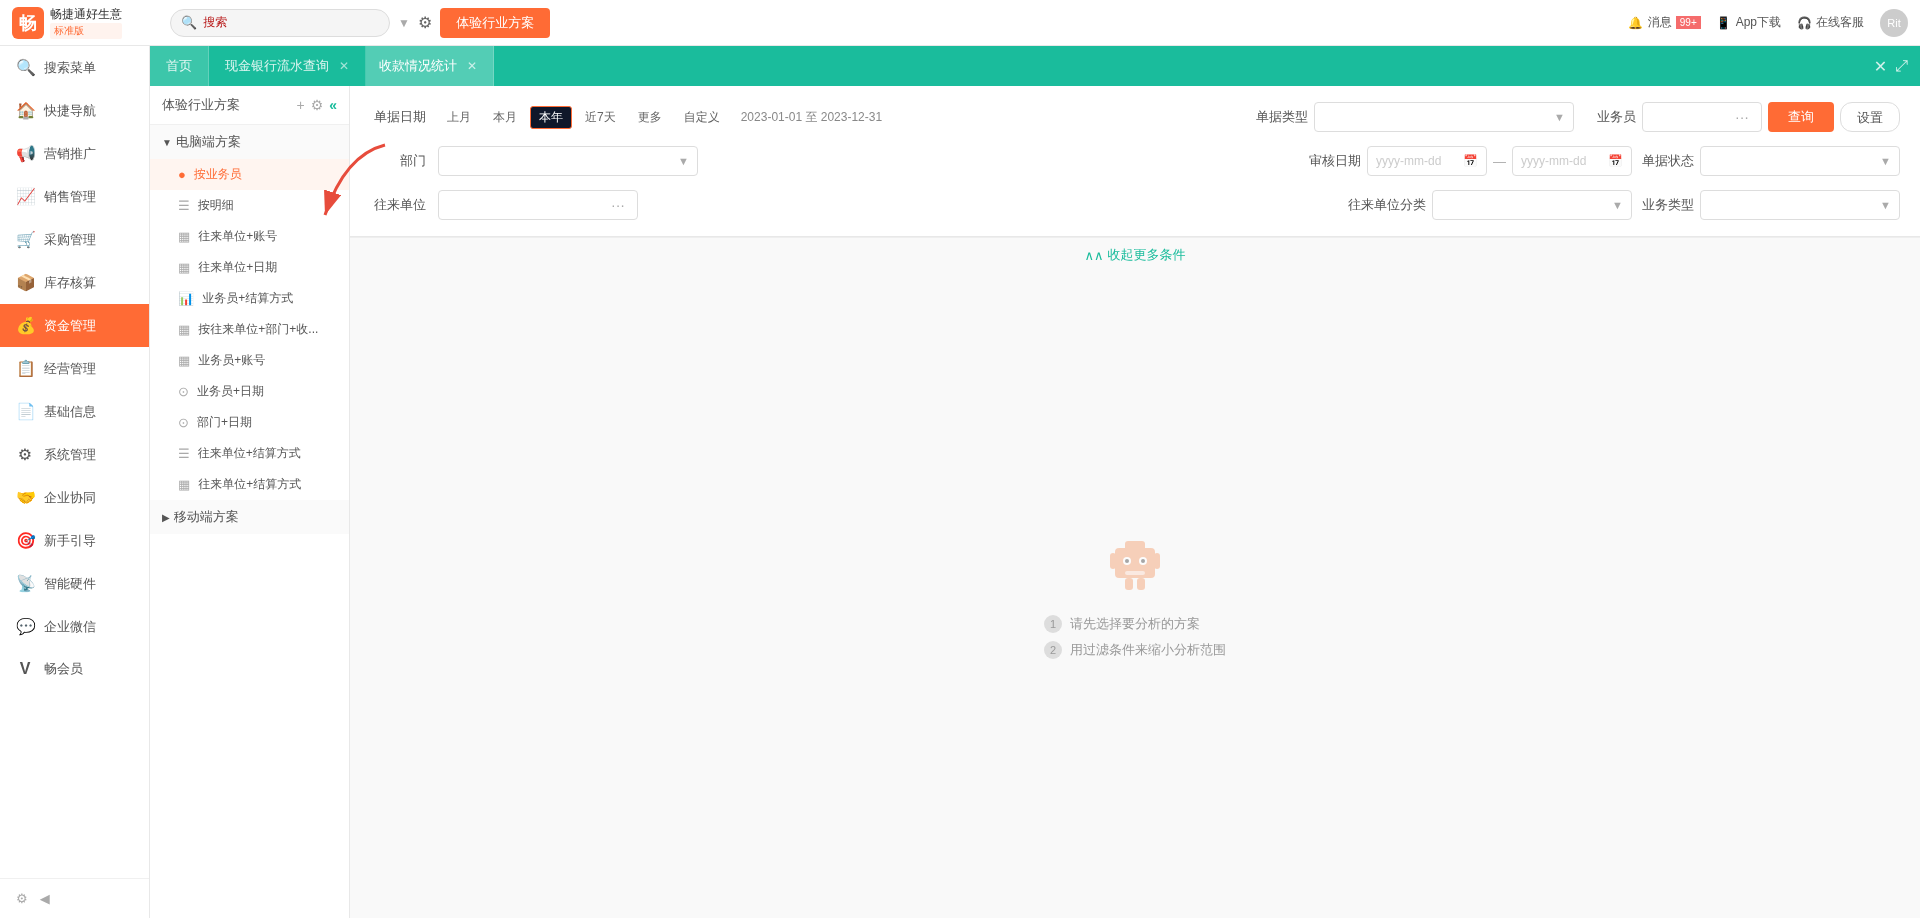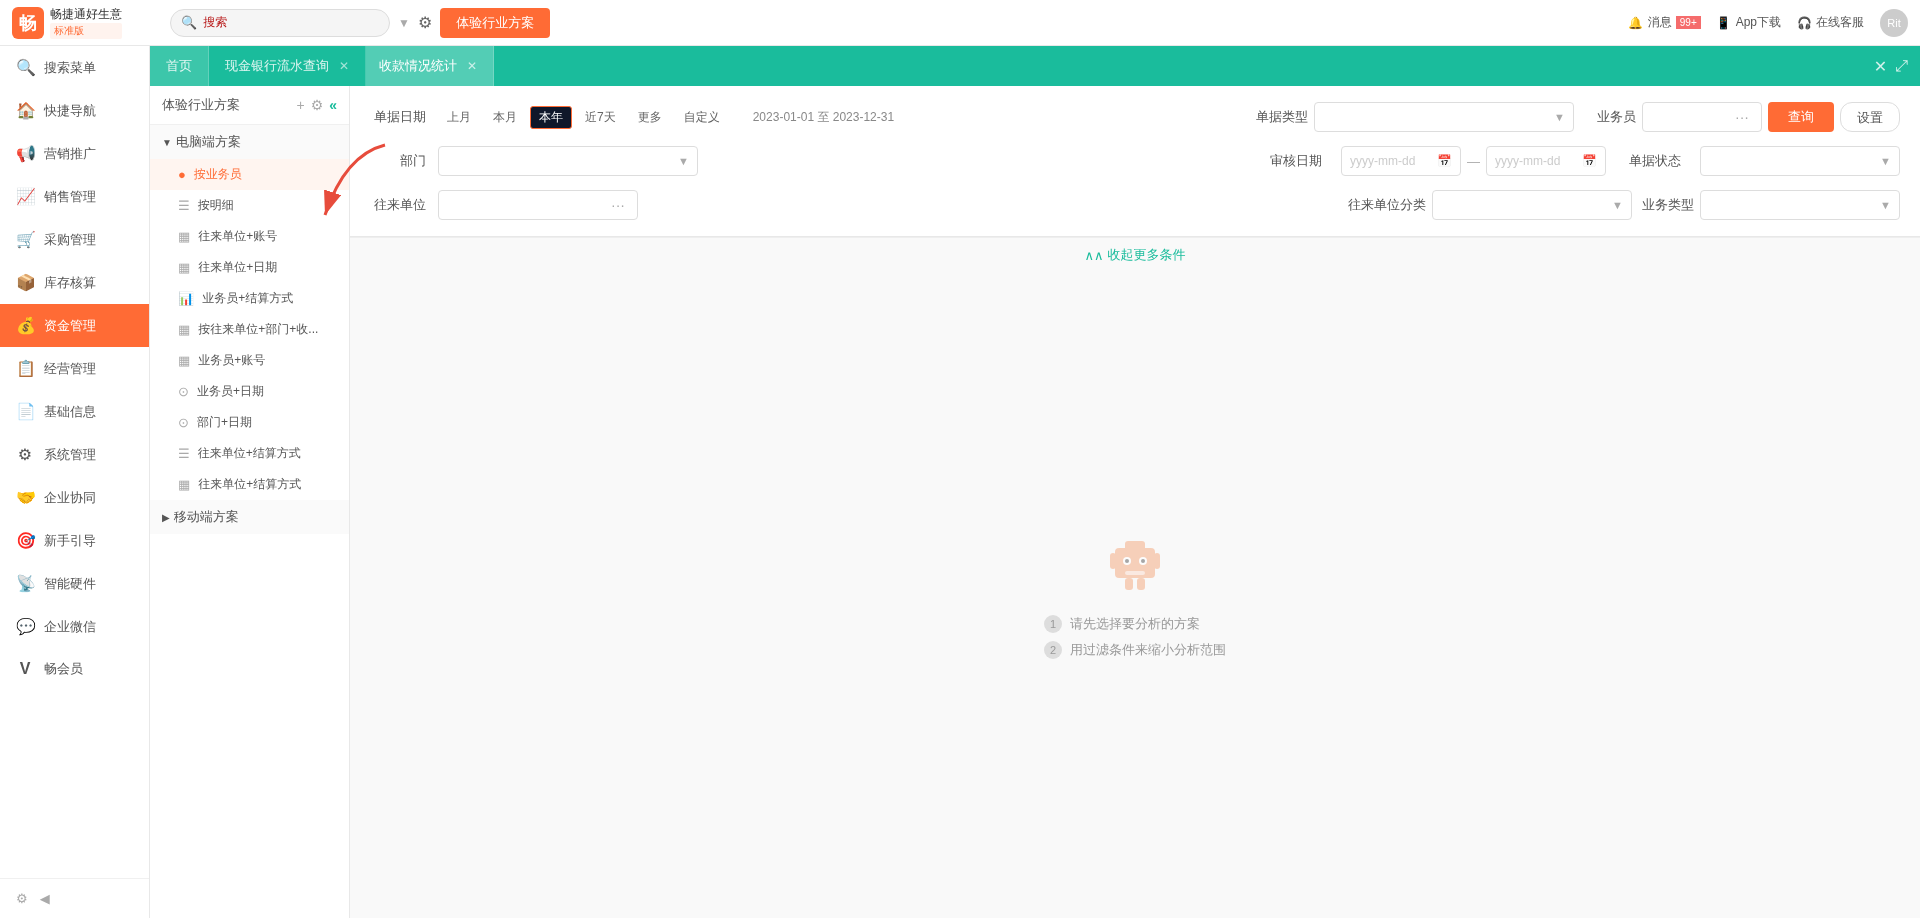--- a/index.html
+++ b/index.html
@@ -128,21 +128,21 @@
       display: flex; align-items: center; gap: 12px; margin-bottom: 14px;
     }
     .filter-row:last-child { margin-bottom: 0; }
     .filter-label { color: #555; font-size: 13px; min-width: 56px; text-align: right; }
     .date-tabs { display: flex; align-items: center; gap: 4px; }
     .date-tab {
       padding: 2px 8px; border-radius: 3px; font-size: 12px;
       cursor: pointer; color: #666; border: 1px solid transparent;
     }
     .date-tab.active { background: #0f172a; color: white; border-color: #ff6b35; }
-    .date-range-text { font-size: 12px; color: #888; margin-left: 20px; }
+    .date-range-text { font-size: 12px; color: #888; margin-left: 8px; }
     .filter-select {
       height: 30px; border: 1px solid #ddd; border-radius: 4px;
       padding: 0 8px; min-width: 140px; display: flex; align-items: center;
       justify-content: space-between; cursor: pointer; font-size: 13px; color: #333;
       background: white;
     }
     .filter-select.wide { min-width: 260px; }
     .date-input-group {
       display: flex; align-items: center; gap: 6px;
     }
@@ -451,21 +451,21 @@
               <button class="settings-btn">设置</button>
             </div>
           </div>
 
           <div class="filter-row">
             <span class="filter-label">部门</span>
             <div class="filter-select wide">
               <span></span>
               <span class="arrow-down">▼</span>
             </div>
-            <div style="display:flex;align-items:center;gap:19px;margin-left:auto;">
+            <div style="display:flex;align-items:center;gap:6px;margin-left:auto;">
               <span class="filter-label">审核日期</span>
               <div class="date-input-group">
                 <div class="date-input">
                   <span style="color:#ccc;">yyyy-mm-dd</span>
                   <span style="color:#aaa;">📅</span>
                 </div>
                 <span class="dash">—</span>
                 <div class="date-input">
                   <span style="color:#ccc;">yyyy-mm-dd</span>
                   <span style="color:#aaa;">📅</span>

